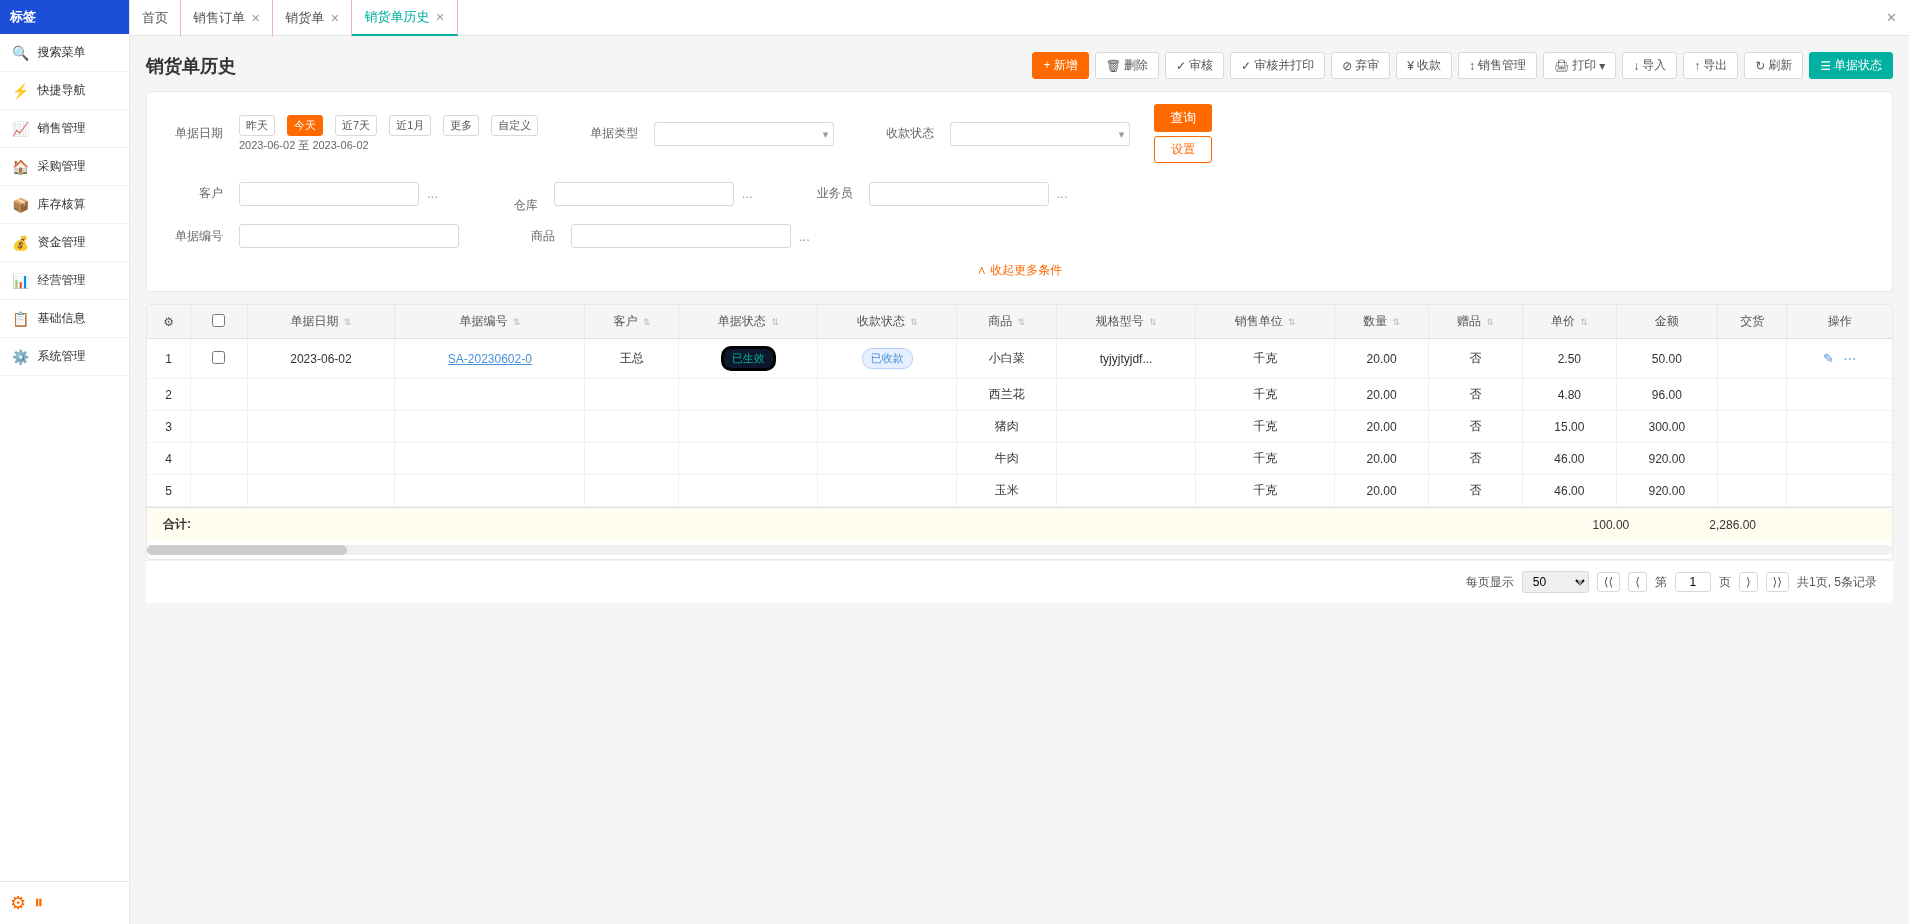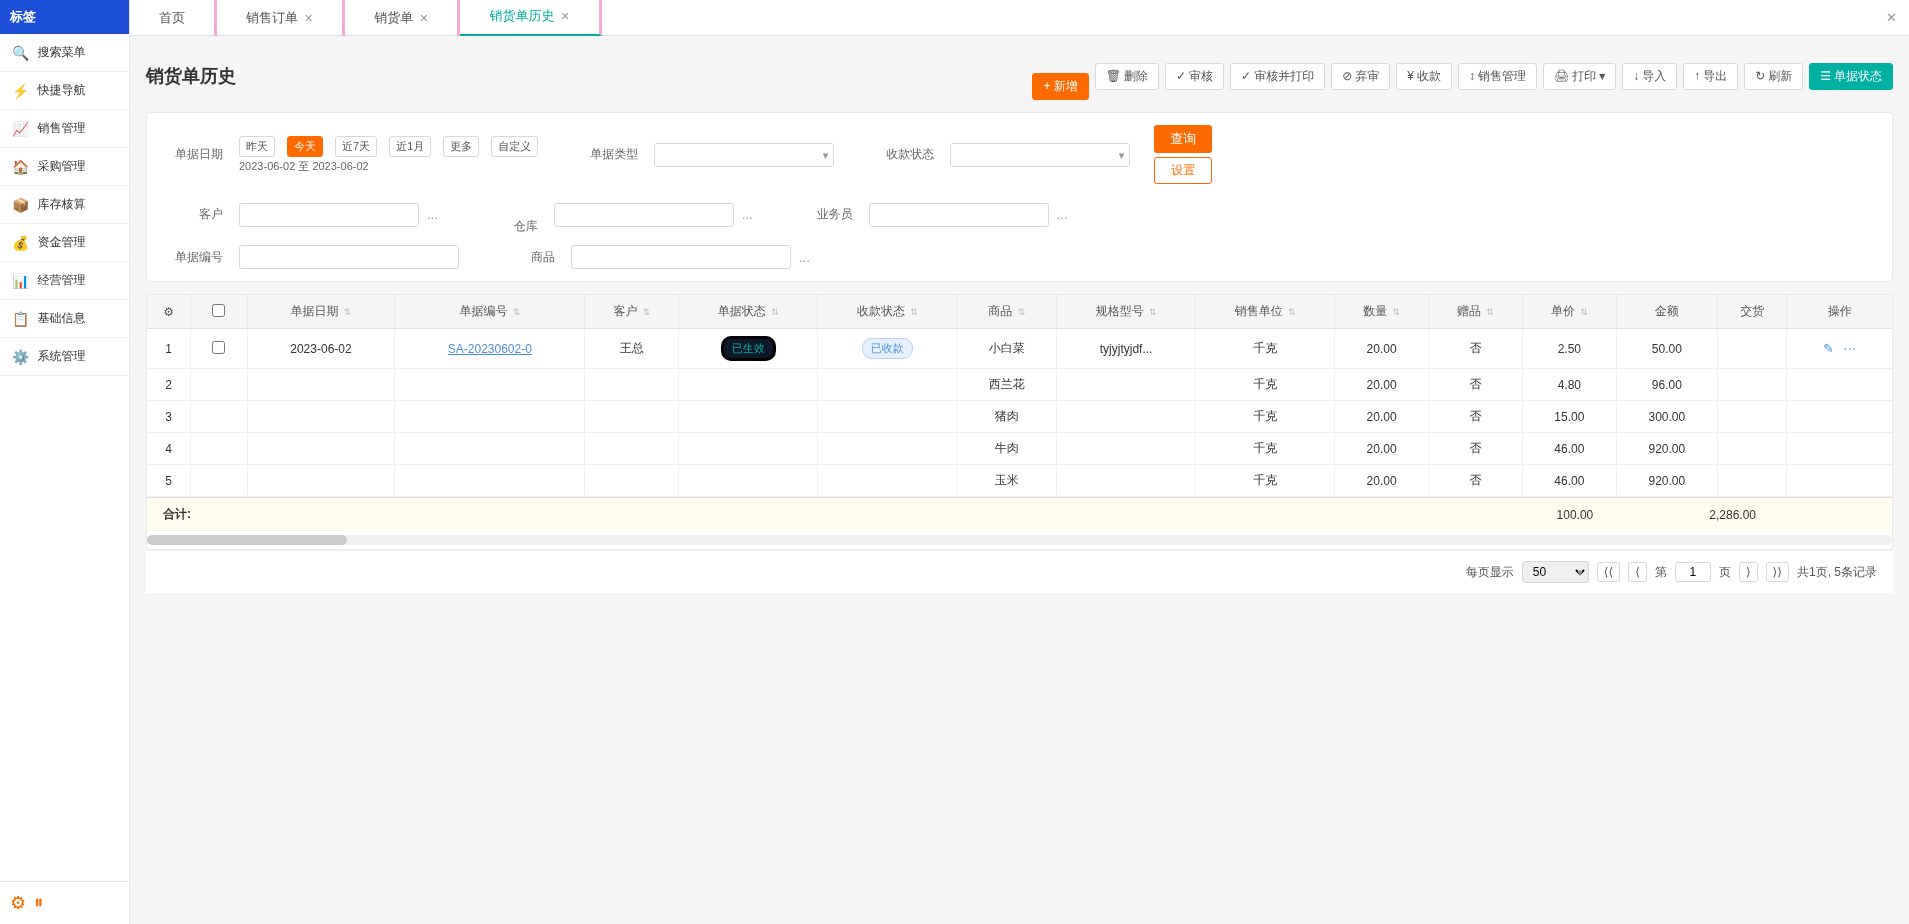--- a/index.html
+++ b/index.html
@@ -47,29 +47,29 @@
     .tab-bar {
       background: #fff;
       border-bottom: 1px solid #e0e0e0;
       display: flex;
       align-items: center;
       height: 36px;
       padding-left: 0;
       flex-shrink: 0;
     }
     .tab {
-      padding: 0 29px;
+      padding: 0 12px;
       height: 36px;
       line-height: 36px;
       cursor: pointer;
       font-size: 13px;
       color: #555;
-      border-right: 3px solid #f9a8d4;
-      display: flex;
-      align-items: flex-end;
+      border-right: 1px solid #f9a8d4;
+      display: flex;
+      align-items: center;
       gap: 6px;
       white-space: nowrap;
     }
     .tab.active { background: #fff; color: #00b0a0; border-bottom: 2px solid #00b0a0; }
     .tab .close-icon { font-size: 11px; color: #999; cursor: pointer; }
     .tab-spacer { flex: 1; }
     .tab-close-all { padding: 0 12px; font-size: 13px; color: #999; cursor: pointer; }
 
     
     .page-content {
@@ -103,21 +103,21 @@
       gap: 3px;
       padding: 4px 10px;
       border: 1px solid #d9d9d9;
       background: #fff;
       border-radius: 3px;
       cursor: pointer;
       font-size: 12px;
       color: #555;
       white-space: nowrap;
     }
-    .toolbar-btn.primary { background: #ff6a00; color: white; border-color: #ff6a00; margin-top: 21px; }
+    .toolbar-btn.primary { background: #ff6a00; color: white; border-color: #ff6a00; }
 
     
     .filter-area {
       background: #fff;
       border: 1px solid #e8e8e8;
       border-radius: 4px;
       padding: 12px 16px;
       margin-bottom: 12px;
     }
     .filter-row {
@@ -259,21 +259,21 @@
       display: flex;
       align-items: center;
       font-size: 12px;
       color: #333;
     }
     .total-label { font-weight: bold; min-width: 60px; }
     .total-values {
       display: flex;
       flex: 1;
       justify-content: flex-end;
-      gap: 116px;
+      gap: 80px;
       padding-right: 120px;
     }
 
     
     .pagination {
       display: flex;
       align-items: center;
       justify-content: flex-end;
       padding: 10px 16px;
       background: #fff;
@@ -536,20 +536,23 @@
         <span class="filter-label">单据编号</span>
         <input class="filter-input" style="width: 220px;">
 
         <span class="filter-label" style="margin-left:20px;">商品</span>
         <div style="display:flex; align-items:center; gap:4px;">
           <input class="filter-input" style="width: 220px;">
           <span class="ellipsis-btn">...</span>
         </div>
       </div>
 
+      <div class="collapse-row">
+        <span class="collapse-btn">∧ 收起更多条件</span>
+      </div>
     </div>
 
     <div class="table-container">
       <table>
         <thead>
           <tr>
             <th><span>⚙</span></th>
             <th><input type="checkbox" style=""></th>
             <th>单据日期 <span class="sort-icons">⇅</span></th>
             <th>单据编号 <span class="sort-icons">⇅</span></th>

